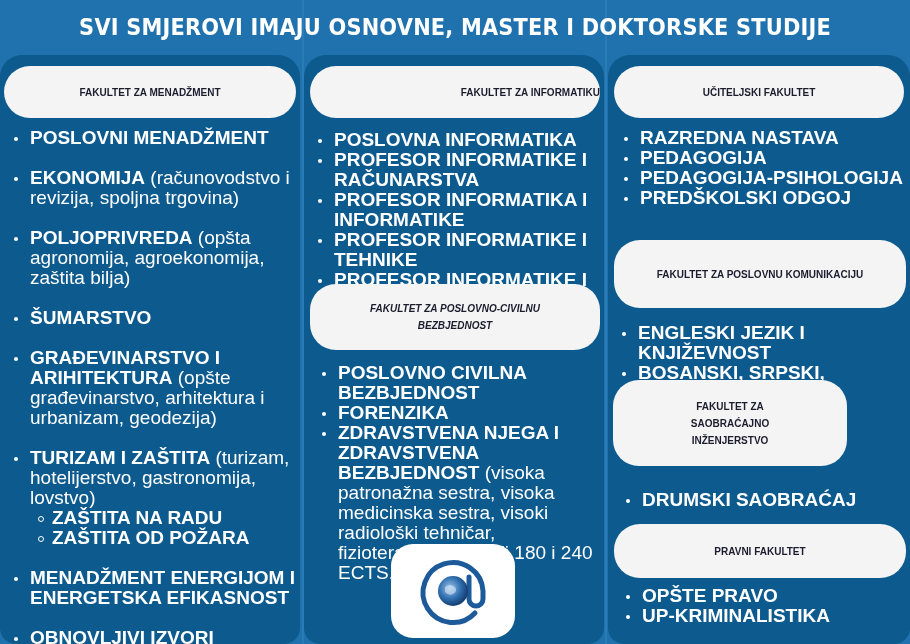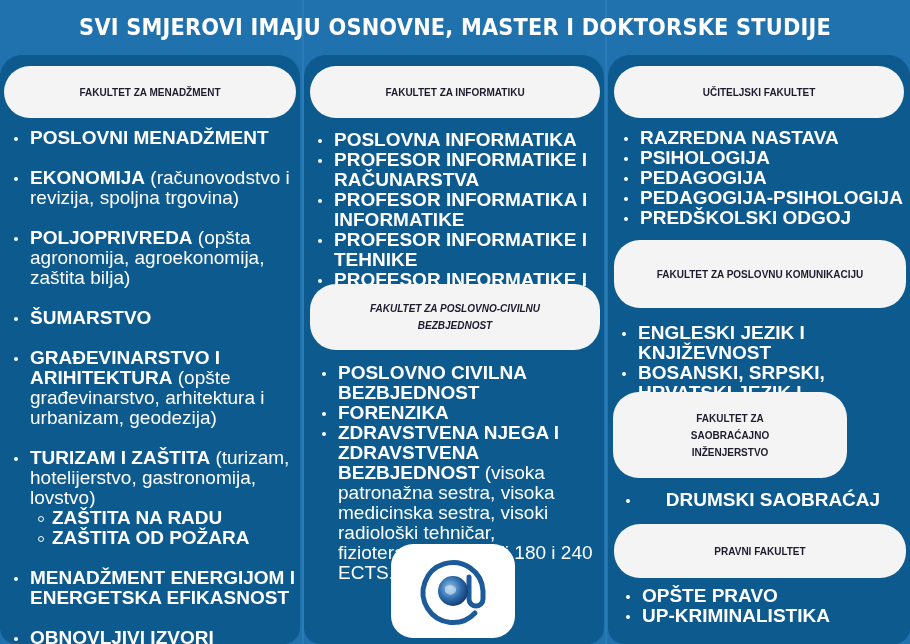--- a/index.html
+++ b/index.html
@@ -79,21 +79,21 @@
   <li class="gap"><span>GRAĐEVINARSTVO I ARIHITEKTURA</span><span class="light"> (opšte građevinarstvo, arhitektura i urbanizam, geodezija)</span></li>
   <li class="gap"><span>TURIZAM I ZAŠTITA</span><span class="light">   (turizam, hotelijerstvo, gastronomija, lovstvo)</span></li>
   <li class="sub"><span>ZAŠTITA NA RADU</span></li>
   <li class="sub"><span>ZAŠTITA OD POŽARA</span></li>
   <li class="gap"><span>MENADŽMENT ENERGIJOM I ENERGETSKA EFIKASNOST</span></li>
   <li class="gap"><span>OBNOVLJIVI IZVORI ENERGIJE</span></li>
   <li class="gap"><span>ZAŠTITA ŽIVOTNE SREDINE</span></li>
 </ul>
 
 <div class="column col2"></div>
-<div class="pill" style="left:310px; top:66px; width:290px; height:52px;">
+<div class="pill" style="left:310px; top:66px; width:290px; height:52px;justify-content:flex-end;">
   <span>FAKULTET ZA INFORMATIKU</span>
 </div>
 <ul class="list" style="left:316px; top:130px; width:282px;">
   <li><span>POSLOVNA INFORMATIKA</span></li>
   <li><span>PROFESOR INFORMATIKE I RAČUNARSTVA</span></li>
   <li><span>PROFESOR INFORMATIKA I INFORMATIKE</span></li>
   <li><span>PROFESOR INFORMATIKE I TEHNIKE</span></li>
   <li><span>PROFESOR INFORMATIKE I FIZIKE</span></li>
 </ul>
 <div class="pill" style="left:310px; top:284px; width:290px; height:66px; padding:0 34px;font-style:italic;">
@@ -118,36 +118,35 @@
     <path d="M32 36 q5 -4 10 0 q3 4 -2 7 q-4 2 -8 -2z" fill="#d8e7f5" opacity="0.6"></path>
   </svg>
 </div>
 
 <div class="column col3"></div>
 <div class="pill" style="left:614px; top:66px; width:290px; height:52px;">
   <span>UČITELJSKI FAKULTET</span>
 </div>
 <ul class="list" style="left:622px; top:128px; width:284px;">
   <li><span>RAZREDNA NASTAVA</span></li>
-  <li><span>PSIHOLOGIJA</span></li>
   <li><span>PEDAGOGIJA</span></li>
   <li><span>PEDAGOGIJA-PSIHOLOGIJA</span></li>
   <li><span>PREDŠKOLSKI ODGOJ</span></li>
 </ul>
 <div class="pill" style="left:614px; top:240px; width:292px; height:68px; padding:0 40px;">
   <span>FAKULTET ZA POSLOVNU KOMUNIKACIJU</span>
 </div>
 <ul class="list" style="left:620px; top:323px; width:284px;">
   <li><span>ENGLESKI JEZIK I KNJIŽEVNOST</span></li>
   <li><span>BOSANSKI, SRPSKI, HRVATSKI JEZIK I KNJIŽEVNOST</span></li>
 </ul>
-<div class="pill" style="left:613px; top:392px; width:234px; height:86px; padding:17px 70px;">
+<div class="pill" style="left:613px; top:380px; width:234px; height:86px; padding:17px 70px;">
   <span>FAKULTET ZA SAOBRAĆAJNO INŽENJERSTVO</span>
 </div>
-<ul class="list" style="left:624px; top:490px; width:280px;text-align:center;">
+<ul class="list" style="left:624px; top:490px; width:280px;">
   <li><span>DRUMSKI SAOBRAĆAJ</span></li>
 </ul>
 <div class="pill" style="left:614px; top:524px; width:292px; height:54px;">
   <span>PRAVNI FAKULTET</span>
 </div>
 <ul class="list" style="left:624px; top:586px; width:280px;">
   <li><span>OPŠTE PRAVO</span></li>
   <li><span>UP-KRIMINALISTIKA</span></li>
 </ul>
 

